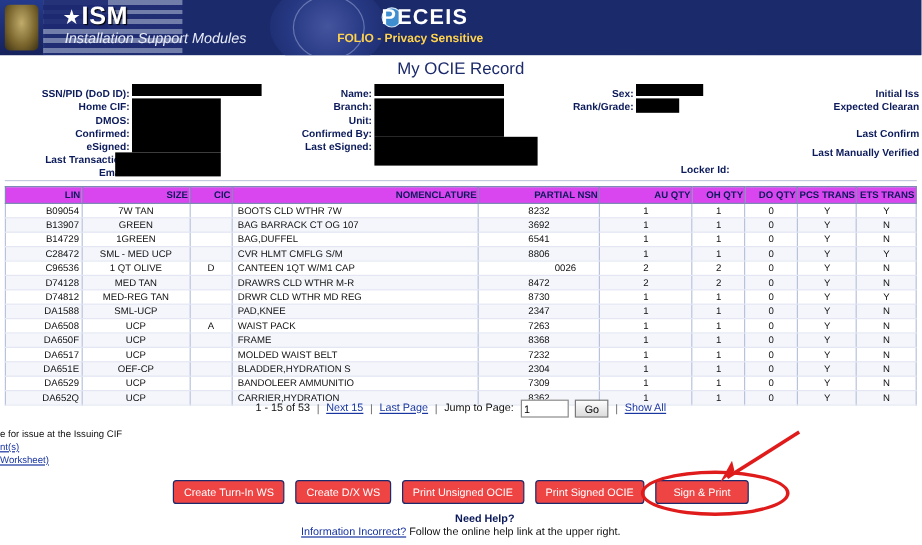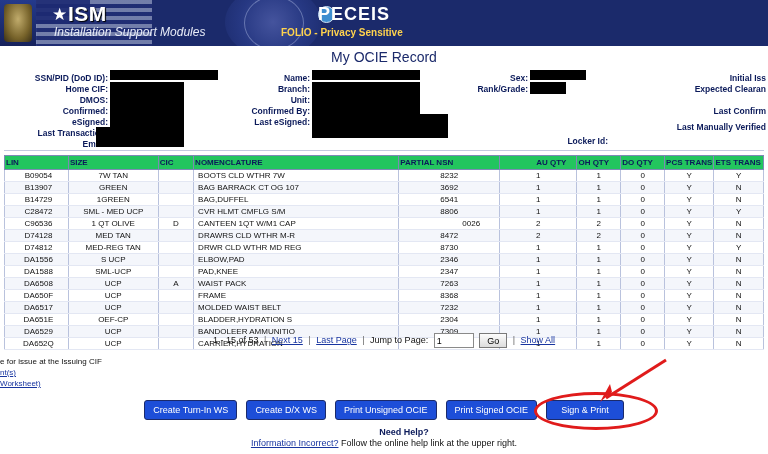--- a/index.html
+++ b/index.html
@@ -160,43 +160,43 @@
     position: absolute;
     left: 4px; top: 155px;
     width: 760px;
   }
   table.ocie {
     border-collapse: collapse;
     width: 760px;
     font-size: 8px;
   }
   table.ocie thead th {
-    background: #22c55e;
+    background: #d946ef;
     border: 1px solid #7d8ab5;
     color: #0b1a5a;
     font-size: 8px;
     font-weight: bold;
     padding: 2px 1px;
     line-height: 9px;
-    text-align: left;
+    text-align: right;
   }
   table.ocie tbody td {
     border-left: 1px solid #b9c2dd;
     border-right: 1px solid #b9c2dd;
     border-bottom: 1px solid #e3e7f3;
     padding: 0px 2px;
     height: 11px;
     line-height: 11px;
     font-size: 8px;
     text-align: center;
     color: #111;
     white-space: nowrap;
     overflow: hidden;
   }
-  table.ocie tbody td.lin { text-align: center; padding-left: 6px; }
+  table.ocie tbody td.lin { text-align: right; padding-left: 6px; }
   table.ocie tbody td.nom { text-align: left; padding-left: 4px; }
   table.ocie tbody tr:nth-child(odd) { background: #ffffff; }
   table.ocie tbody tr:nth-child(even) { background: #f4f6fb; }
 
   
   .pager {
     position: absolute;
     left: 0; top: 333px;
     width: 768px;
     text-align: center;
@@ -245,21 +245,21 @@
 
   
   .buttonbar {
     position: absolute;
     left: 0; top: 400px;
     width: 768px;
     text-align: center;
   }
   .btn {
     display: inline-block;
-    background: #1d4ed8;
+    background: #ef4444;
     color: #ffffff;
     font-size: 9px;
     border: 1px solid #1b2a6b;
     border-radius: 3px;
     padding: 4px 8px;
     margin: 0 3px;
     cursor: pointer;
     line-height: 10px;
   }
   .btn.signprint { padding: 4px 14px; }
@@ -463,32 +463,20 @@
           <td style="width: 36px;"></td>
           <td class="nom" style="width: 226px;">DRWR CLD WTHR MD REG</td>
           <td style="width: 62px;">8730</td>
           <td style="width: 46px;">1</td>
           <td style="width: 46px;">1</td>
           <td style="width: 46px;">0</td>
           <td style="width: 50px;">Y</td>
           <td style="width: 50px;">Y</td>
         </tr>
         <tr>
-          <td class="lin" style="width: 62px;">DA1556</td>
-          <td style="width: 92px;">S UCP</td>
-          <td style="width: 36px;"></td>
-          <td class="nom" style="width: 226px;">ELBOW,PAD</td>
-          <td style="width: 62px;">2346</td>
-          <td style="width: 46px;">1</td>
-          <td style="width: 46px;">1</td>
-          <td style="width: 46px;">0</td>
-          <td style="width: 50px;">Y</td>
-          <td style="width: 50px;">N</td>
-        </tr>
-        <tr>
           <td class="lin" style="width: 62px;">DA1588</td>
           <td style="width: 92px;">SML-UCP</td>
           <td style="width: 36px;"></td>
           <td class="nom" style="width: 226px;">PAD,KNEE</td>
           <td style="width: 62px;">2347</td>
           <td style="width: 46px;">1</td>
           <td style="width: 46px;">1</td>
           <td style="width: 46px;">0</td>
           <td style="width: 50px;">Y</td>
           <td style="width: 50px;">N</td>

